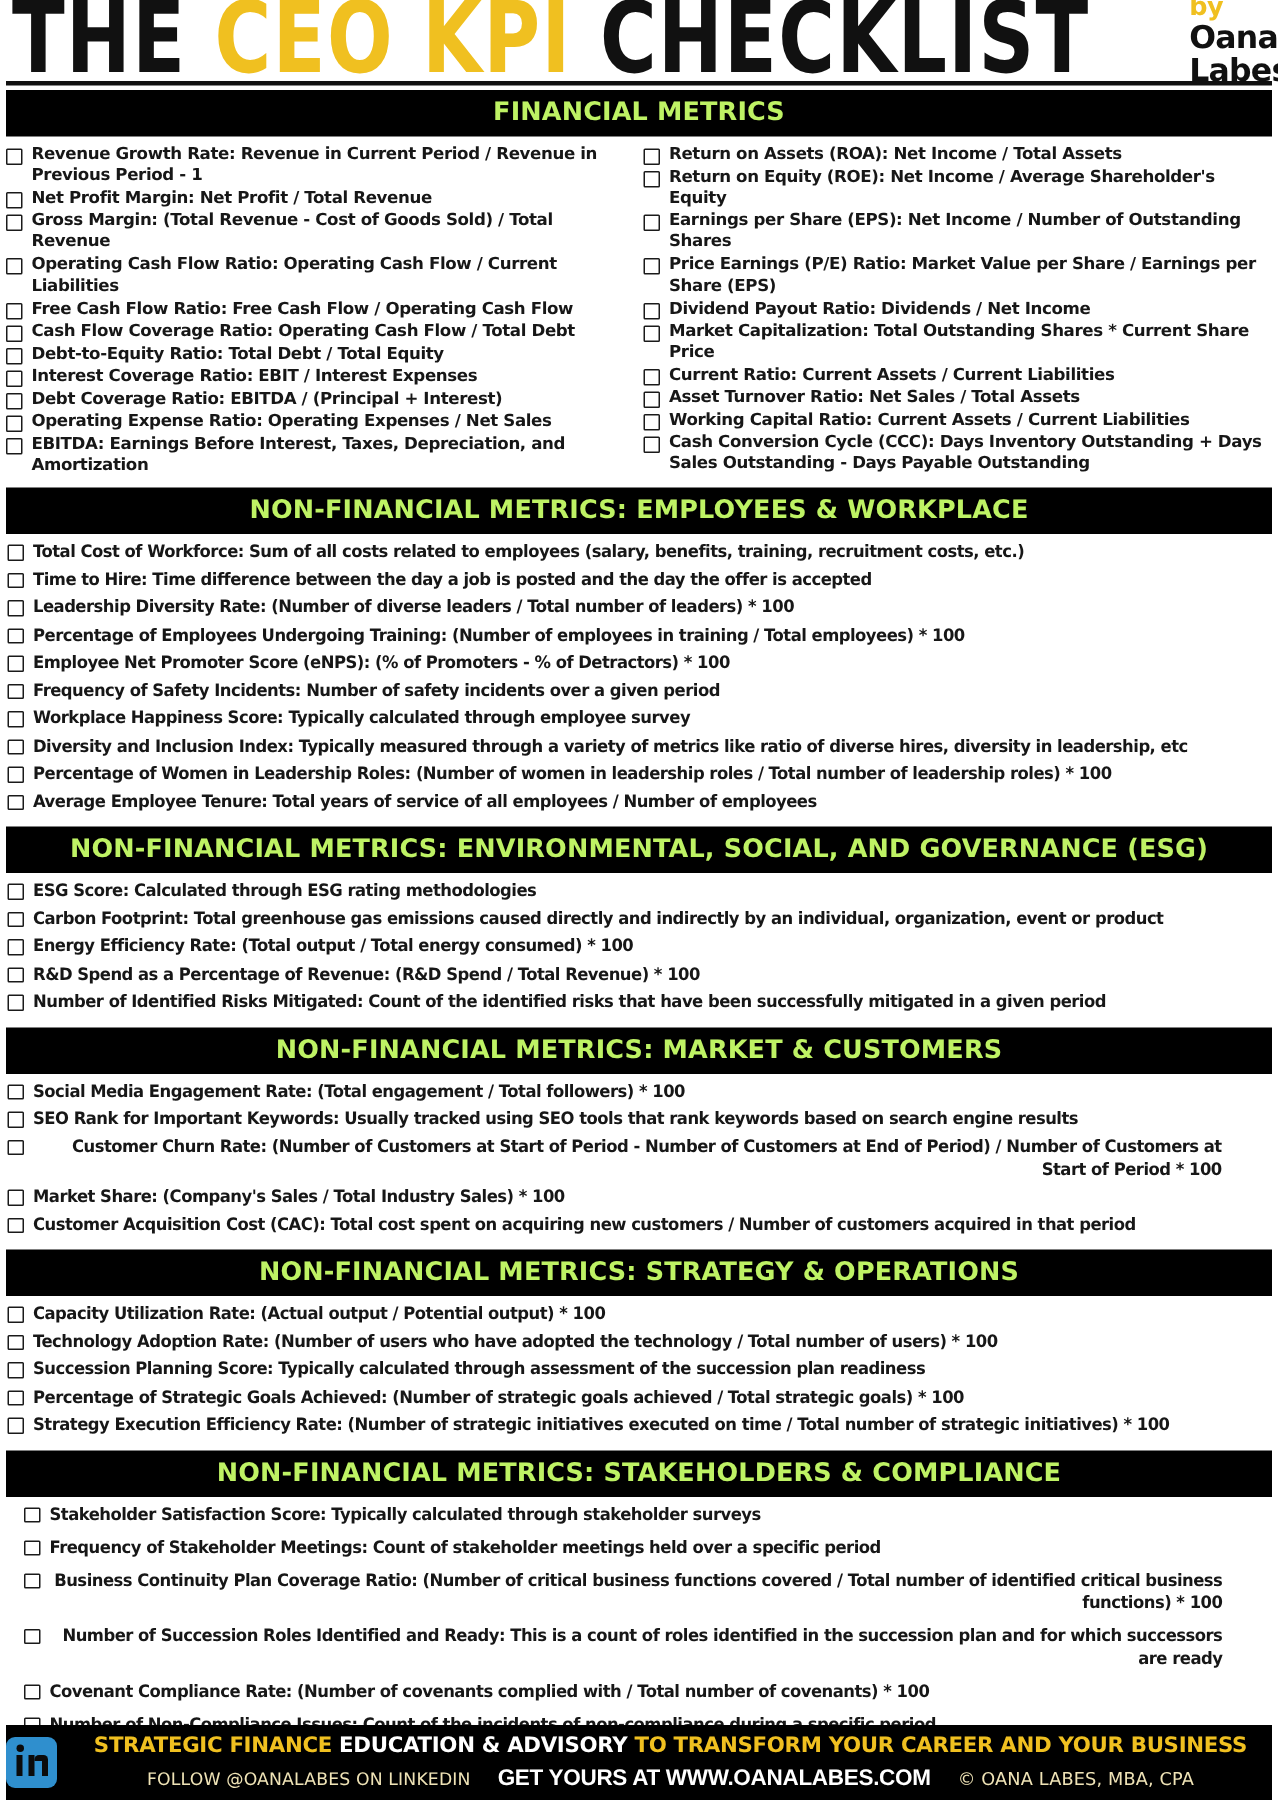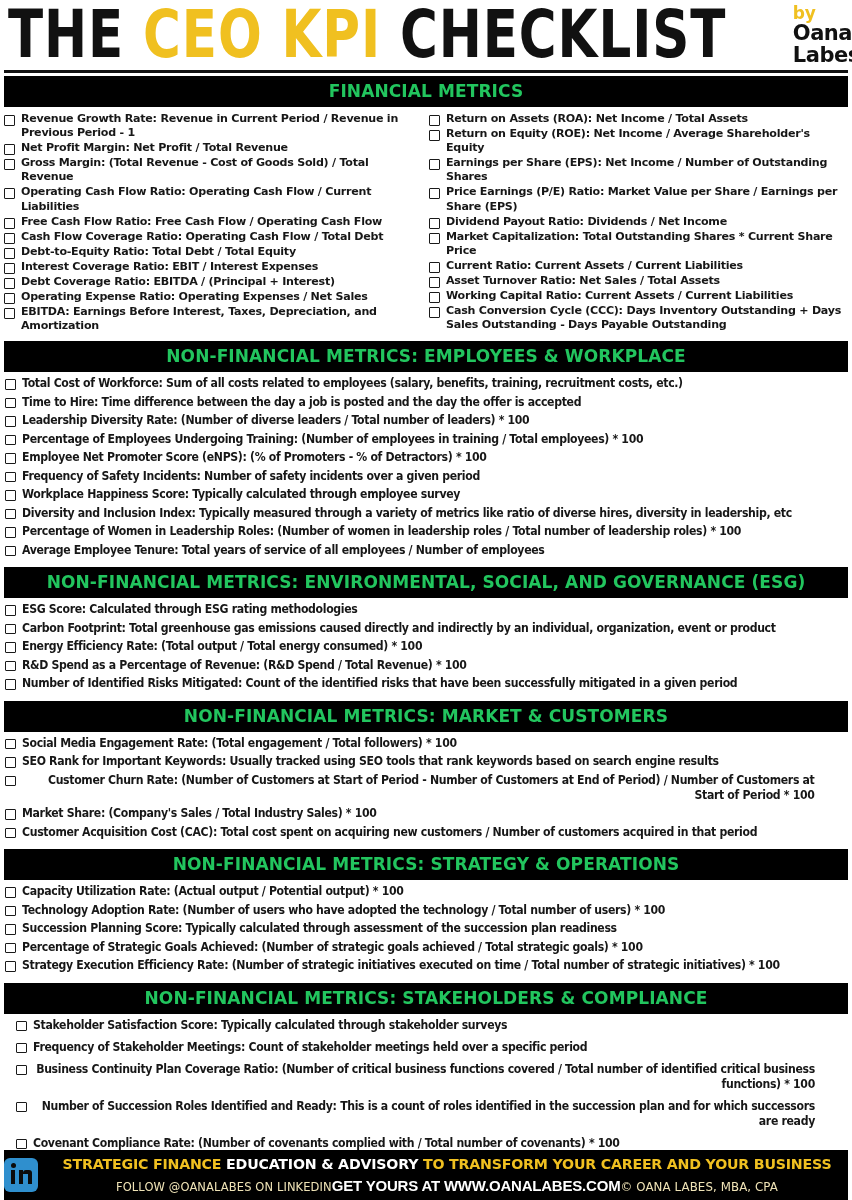--- a/index.html
+++ b/index.html
@@ -10,21 +10,21 @@
   }
   body {
     width: 852px;
     height: 1200px;
     overflow: hidden;
     position: relative;
   }
 
   
   .header {
-    height: 70px;
+    height: 54px;
     display: flex;
     align-items: center;
     padding: 0 4px 0 8px;
     position: relative;
     background: #ffffff;
   }
   .title {
     font-family: "DejaVu Sans", sans-serif;
     font-weight: 700;
     font-size: 56px;
@@ -60,21 +60,21 @@
   }
   .rule {
     height: 3px;
     background: #111111;
     margin: 0 4px;
   }
 
   
   .secbar {
     background: #000000;
-    color: #22c55e;
+    color: #bef264;
     text-align: center;
     font-family: "DejaVu Sans", sans-serif;
     font-weight: 700;
     font-size: 17px;
     letter-spacing: 0.1px;
     padding: 5px 0 6px;
     margin: 3px 4px 0 4px;
   }
 
   
@@ -176,20 +176,21 @@
     font-weight: 700;
     font-size: 14.2px;
     letter-spacing: -0.2px;
     white-space: nowrap;
   }
   .fl1 .g { color: #F0C020; }
   .fl1 .w { color: #ffffff; }
   .fl2 {
     display: flex;
     align-items: baseline;
+    gap: 18px;
     white-space: nowrap;
   }
   .f-follow {
     font-family: "DejaVu Sans", sans-serif;
     font-weight: 400;
     font-size: 11.5px;
     color: #efe3b6;
     letter-spacing: 0.1px;
   }
   .f-get {

